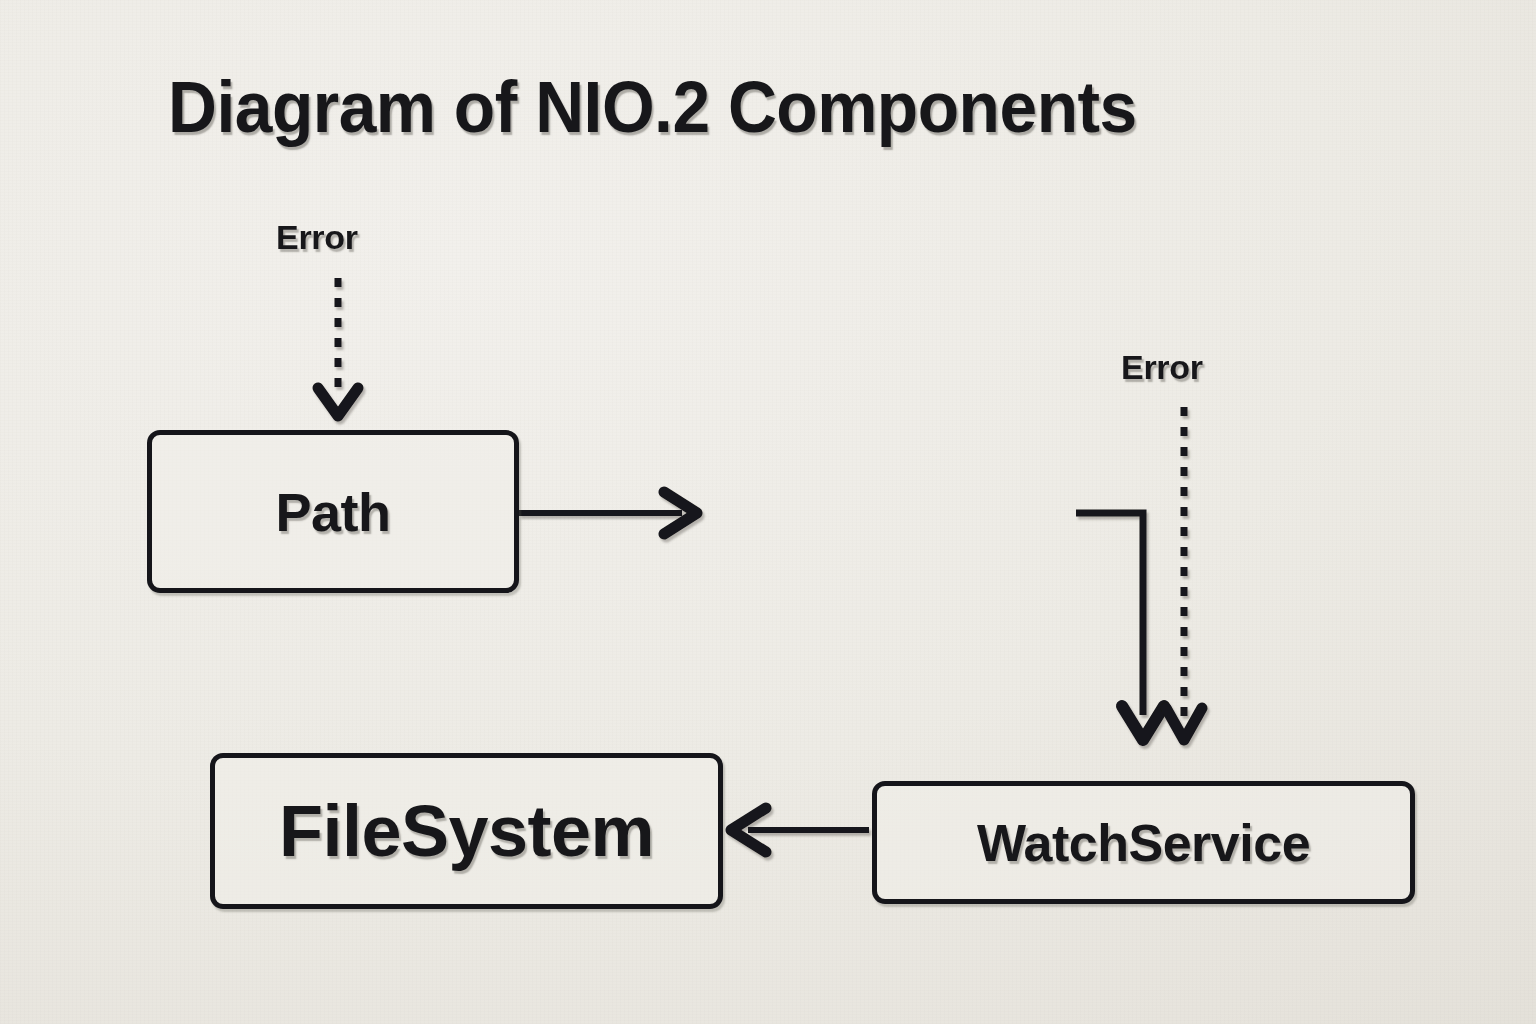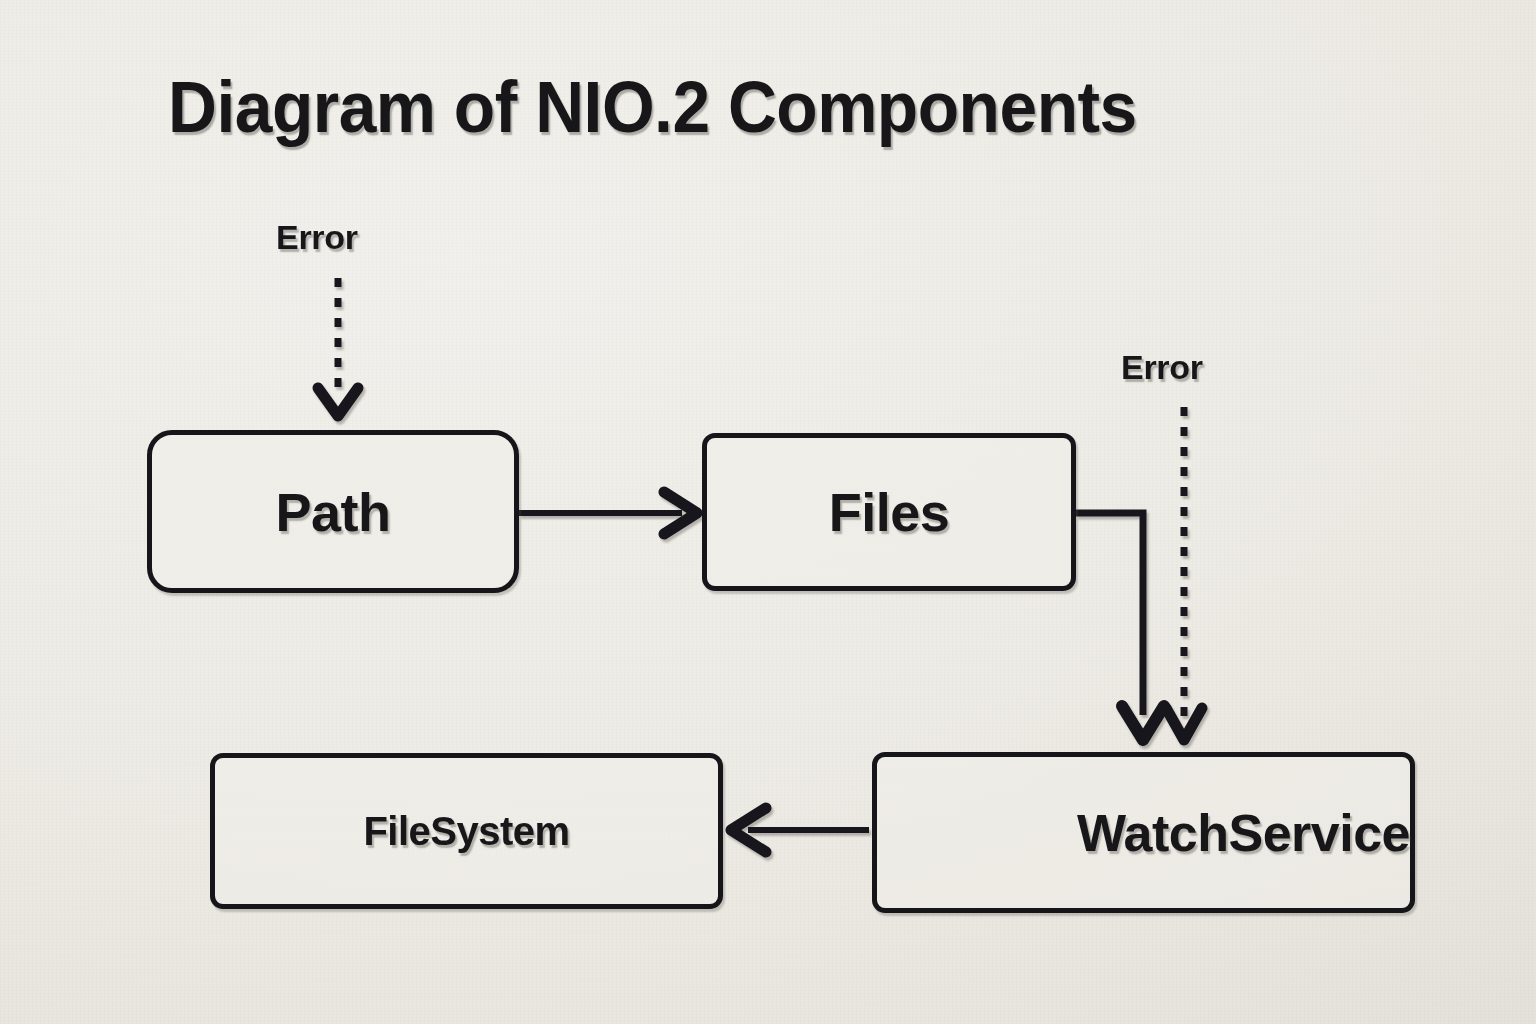--- a/index.html
+++ b/index.html
@@ -63,25 +63,25 @@
     box-shadow: 2px 3px 2px rgba(90,88,80,.30);
   }
   .node .label {
     font-size: 54px;
     font-weight: bold;
     color: #17171a;
     letter-spacing: -0.5px;
     white-space: nowrap;
     text-shadow: 2px 3px 1.5px rgba(85,83,76,.40);
   }
-  #node-path      { left: 147px;  top: 430px; width: 372px; height: 163px; border-radius: 25px; }
+  #node-path      { left: 147px;  top: 430px; width: 372px; height: 163px; }
   #node-files     { left: 702px;  top: 433px; width: 374px; height: 158px; }
   #node-filesystem{ left: 210px;  top: 753px; width: 513px; height: 156px; }
-  #node-watchservice { left: 872px; top: 752px; width: 543px; height: 161px; justify-content: flex-end; }
-  #node-filesystem .label { font-size: 40px; }
+  #node-watchservice { left: 872px; top: 781px; width: 543px; height: 123px; }
+  #node-filesystem .label { font-size: 72px; }
   #node-watchservice .label { font-size: 52px; }
 
   
   .edge-label {
     position: absolute;
     font-size: 34px;
     font-weight: bold;
     color: #17171a;
     white-space: nowrap;
     letter-spacing: -0.3px;
@@ -137,23 +137,20 @@
   <div class="title">Diagram of NIO.2 Components</div>
 
   <div class="edge-label" id="label-error-1">Error</div>
 
   <div class="edge-label" id="label-error-2">Error</div>
 
   <div class="node" id="node-path">
     <span class="label">Path</span>
   </div>
 
-  <div class="node" id="node-files">
-    <span class="label">Files</span>
-  </div>
 
   <div class="node" id="node-filesystem">
     <span class="label">FileSystem</span>
   </div>
 
   <div class="node" id="node-watchservice">
     <span class="label">WatchService</span>
   </div>
 
 </div>

